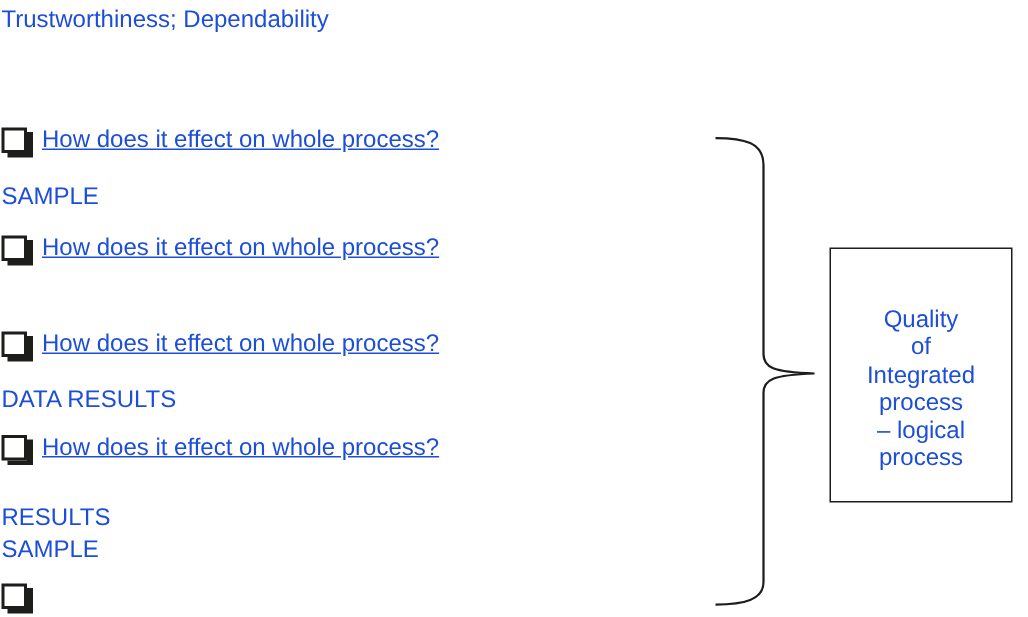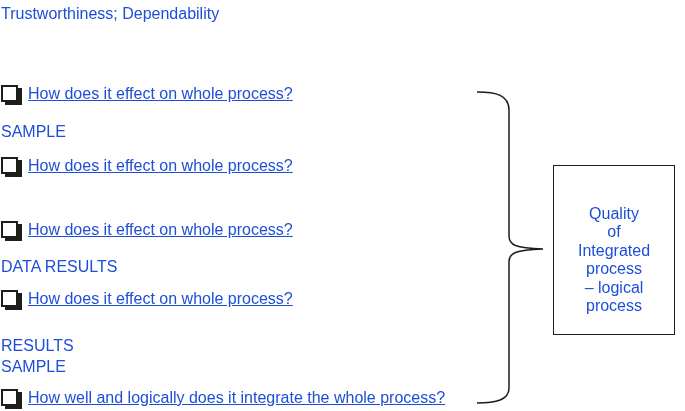--- a/index.html
+++ b/index.html
@@ -102,21 +102,20 @@
     <span class="checkbox"></span>
     <span>How does it effect on whole process?</span>
   </div>
 
   <div class="line" style="top:335px">RESULTS</div>
 
   <div class="line" style="top:356px">SAMPLE</div>
 
   <div class="q-row" style="top:385px">
     <span class="checkbox"></span>
-    <span>How well and logically does it integrate the whole process?</span>
   </div>
 
   <svg class="brace-svg" viewBox="0 0 80 324" aria-hidden="true">
     <path d="M 7 6
              C 26 6, 39 9, 39 24
              L 39 150
              C 39 159, 45 162, 73 163
              C 45 164, 39 167, 39 176
              L 39 302
              C 39 314, 26 317, 7 317" fill="none" stroke="#1d1d1b" stroke-width="1.5"></path>

